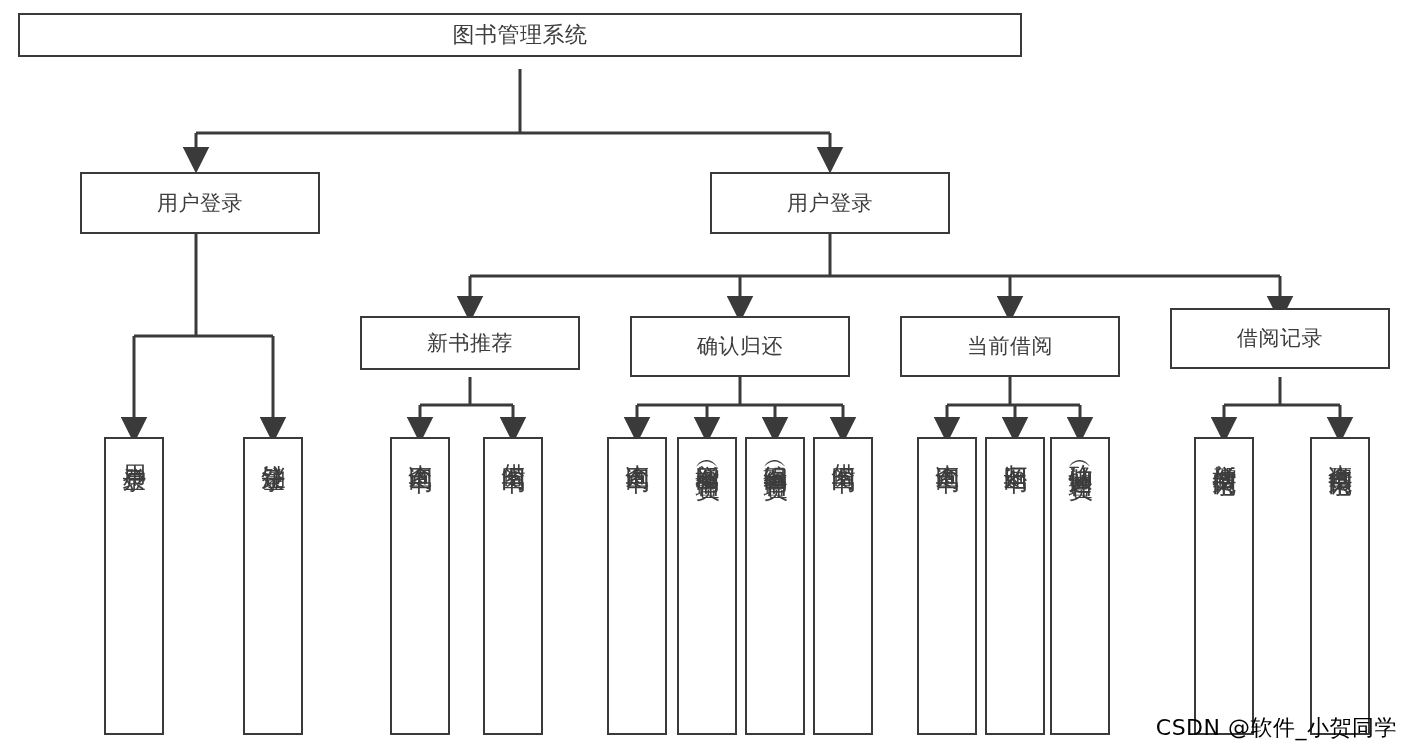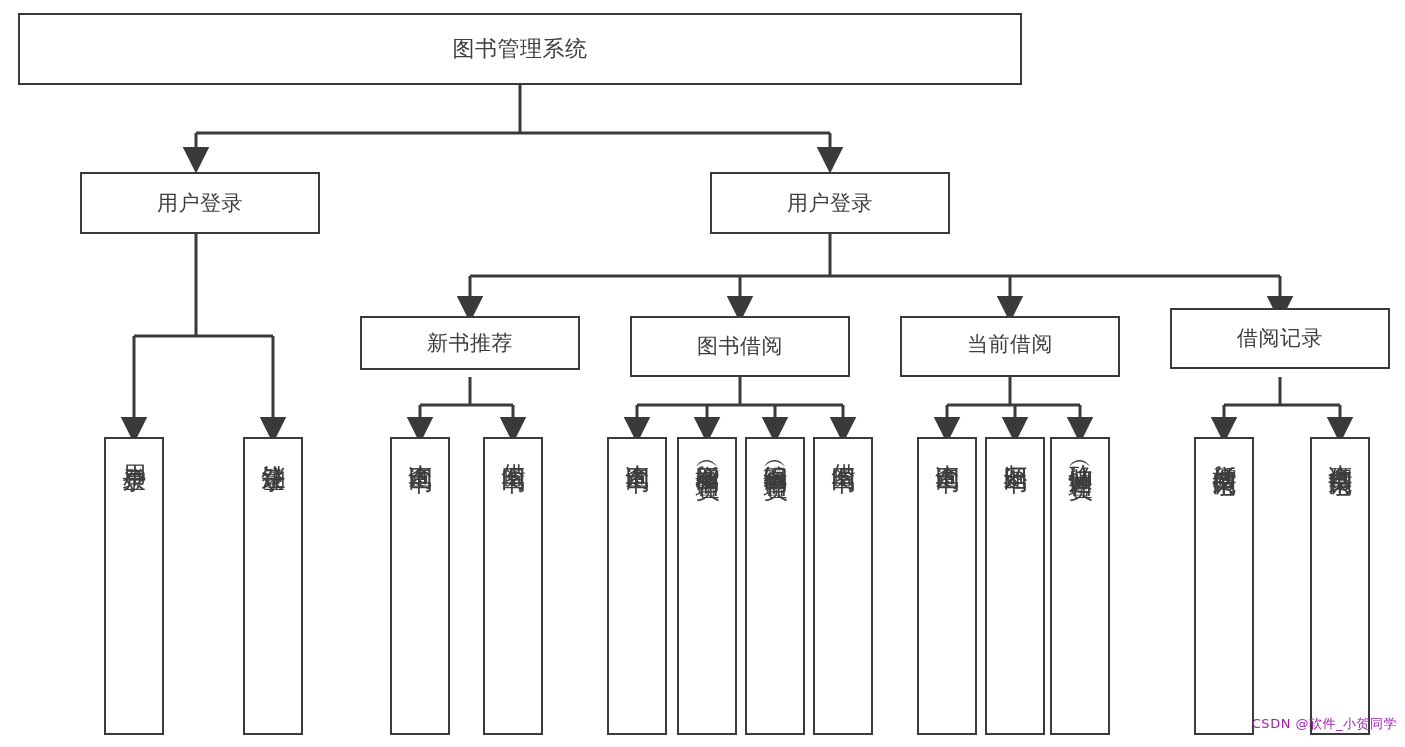--- a/index.html
+++ b/index.html
@@ -58,23 +58,23 @@
     letter-spacing: 2px;
     white-space: nowrap;
     text-align: left;
   }
   .node.root .label {
     font-size: 22px;
   }
   .watermark {
     position: absolute;
     right: 8px;
-    bottom: 14px;
-    font-size: 13px;
-    color: #a21caf;
+    bottom: 4px;
+    font-size: 22px;
+    color: #000000;
     letter-spacing: 0.5px;
     z-index: 5;
     white-space: nowrap;
   }
 </style>
 </head>
 <body>
 
 <div id="canvas">
 
@@ -121,41 +121,41 @@
       <path d="M 1015 405 L 1015 430" marker-end="url(#arrow)"></path>
       <path d="M 1080 405 L 1080 430" marker-end="url(#arrow)"></path>
 
       <path d="M 1280 377 L 1280 405"></path>
       <path d="M 1224 405 L 1340 405"></path>
       <path d="M 1224 405 L 1224 430" marker-end="url(#arrow)"></path>
       <path d="M 1340 405 L 1340 430" marker-end="url(#arrow)"></path>
     </g>
   </svg>
 
-  <div class="node horizontal root" style="left:18px; top:13px; width:1004px; height:72px;">
+  <div class="node horizontal root" style="left:18px; top:13px; width:1004px; height:44px;">
     <span class="label">图书管理系统</span>
   </div>
 
   <div class="node horizontal" style="left:80px; top:172px; width:240px; height:62px;">
     <span class="label">用户登录</span>
   </div>
 
   <div class="node horizontal" style="left:710px; top:172px; width:240px; height:62px;">
     <span class="label">用户登录</span>
   </div>
 
   <div class="node horizontal" style="left:360px; top:316px; width:220px; height:54px;">
     <span class="label">新书推荐</span>
   </div>
 
   <div class="node horizontal" style="left:630px; top:316px; width:220px; height:61px;">
-    <span class="label">图书借阅</span>
-  </div>
-
-  <div class="node horizontal" style="left:900px; top:316px; width:220px; height:61px;font-family:Liberation Mono, monospace;">
+    <span class="label">确认归还</span>
+  </div>
+
+  <div class="node horizontal" style="left:900px; top:316px; width:220px; height:61px;">
     <span class="label">当前借阅</span>
   </div>
 
   <div class="node horizontal" style="left:1170px; top:308px; width:220px; height:61px;">
     <span class="label">借阅记录</span>
   </div>
 
   <div class="node vertical" style="left:104px; top:437px; width:60px; height:298px;">
     <span class="label">用户登录</span>
   </div>

